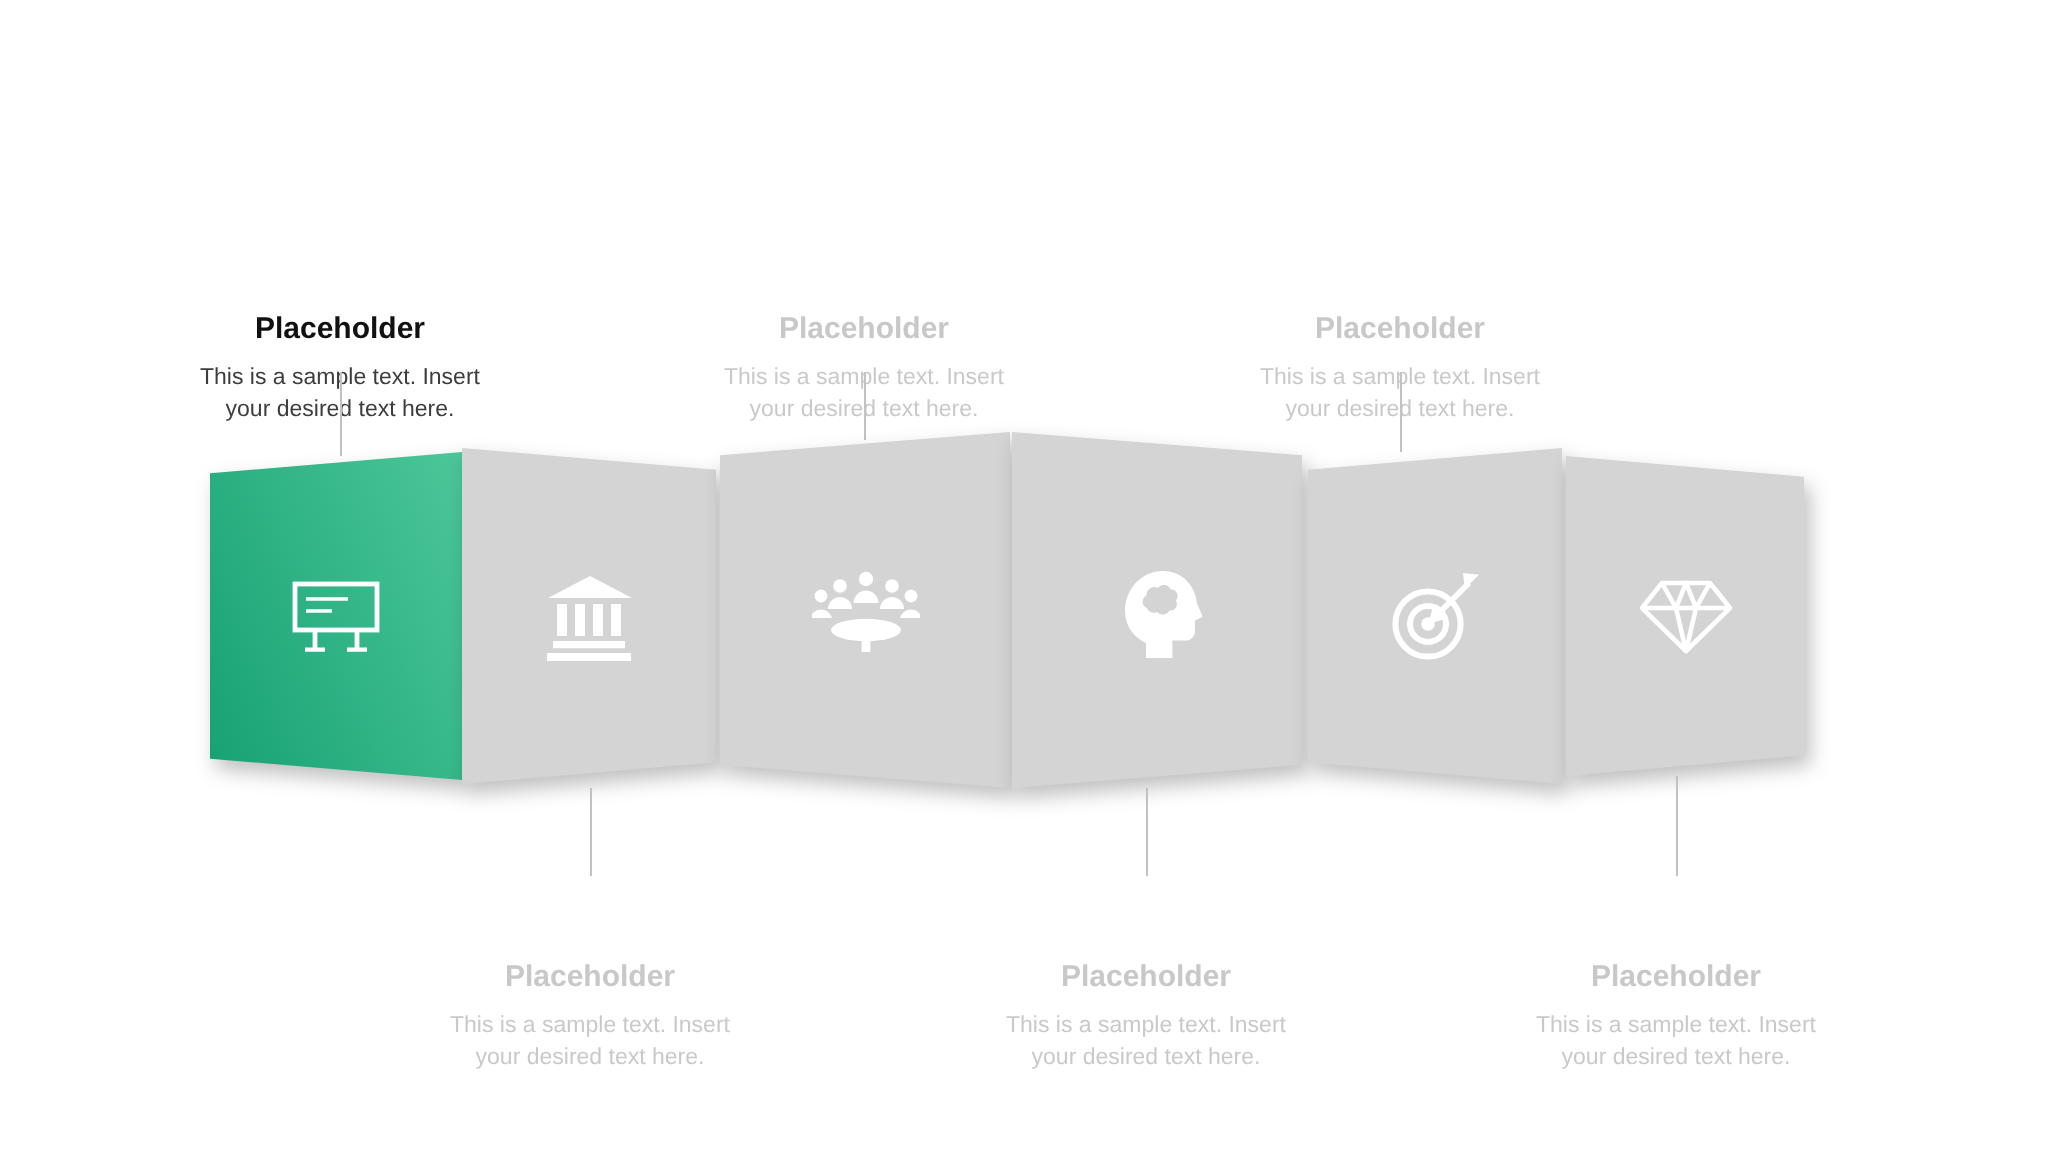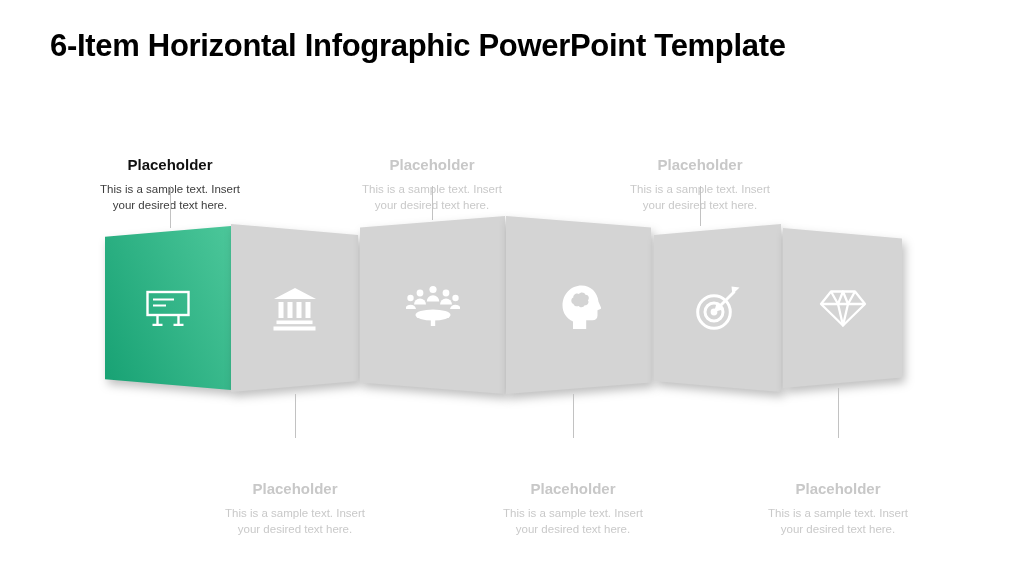--- a/index.html
+++ b/index.html
@@ -32,21 +32,20 @@
   .tilt-a .panel-face{clip-path:polygon(0 6.5%,100% 0,100% 100%,0 93.5%);}
   .tilt-b .panel-face{clip-path:polygon(0 0,100% 6.5%,100% 93.5%,0 100%);}
   .accent .panel-face{background:linear-gradient(246deg,var(--accent-light,#4cc79a),var(--accent-dark,#17a173));}
   .icon{color:var(--icon-white,#fff);display:block;}
 </style>
 </head>
 <body>
 
 <div class="slide">
 
-  <h1 class="slide-title">6-Item Horizontal Infographic PowerPoint Template</h1>
 
   <div class="label active" style="left:80px;top:116px">
     <div class="heading">Placeholder</div>
     <div class="body">This is a sample text. Insert your desired text here.</div>
   </div>
   <div class="label" style="left:342px;top:116px">
     <div class="heading">Placeholder</div>
     <div class="body">This is a sample text. Insert your desired text here.</div>
   </div>
   <div class="label" style="left:610px;top:116px">

